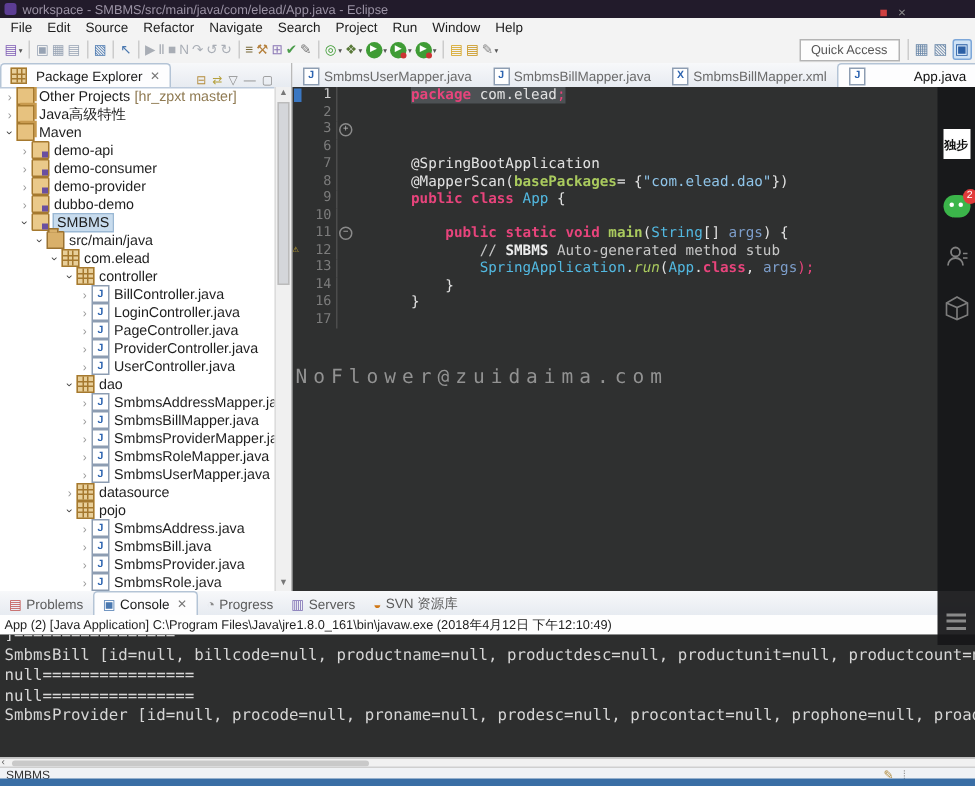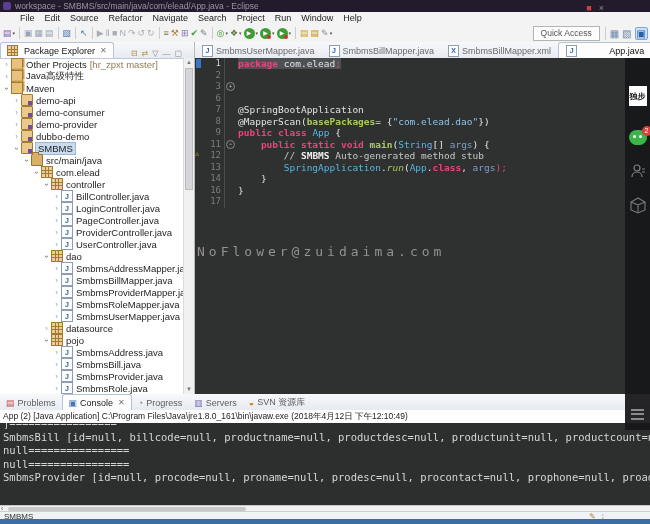--- a/index.html
+++ b/index.html
@@ -4,21 +4,21 @@
 <style>
   html,body{margin:0;padding:0;background:#d9d9d9;}
   body{width:650px;height:524px;position:relative;overflow:hidden;
        font-family:"Liberation Sans",sans-serif;-webkit-font-smoothing:antialiased;}
   
   .titlebar{position:absolute;top:0;left:0;right:0;height:12px;background:#221b2b;
     display:flex;align-items:center;gap:4px;padding-left:3px;color:#9b93a5;font-size:8.5px;}
   .eclipse-ico{width:8px;height:8px;border-radius:2px;background:#5c3d94;flex:0 0 auto;}
   
   .menubar{position:absolute;top:12px;left:0;right:0;height:12px;background:#f3f3f3;
-    display:flex;align-items:center;padding-left:15px;font-size:9px;color:#1d1d1d;}
+    display:flex;align-items:center;padding-left:2px;font-size:9px;color:#1d1d1d;}
   .menu-item{padding:0 5px;}
   
   .toolbar{position:absolute;top:24px;left:0;right:0;height:18px;background:#f3f3f3;
     border-bottom:1px solid #d6d6d6;display:flex;align-items:center;padding:0 2px;}
   #tb-groups{display:flex;align-items:center;}
   .tbtn{display:inline-flex;align-items:center;height:15px;padding:0 1px;cursor:default;}
   .tb-glyph{font-size:9px;line-height:9px;}
   .tb-glyph.round{width:11px;height:11px;border-radius:50%;color:#fff;font-size:6px;
     display:inline-flex;align-items:center;justify-content:center;}
   .tb-dot{width:4px;height:4px;border-radius:50%;margin-left:-4px;margin-top:7px;}
@@ -81,21 +81,21 @@
   .cl{display:flex;height:11.5px;align-items:center;}
   .cl-ruler{width:8px;align-self:stretch;position:relative;flex:0 0 auto;}
   .cl-marker{position:absolute;left:1px;top:1px;width:5px;height:9px;background:#3a77c2;}
   .cl-warn{position:absolute;left:0;top:1px;font-size:7px;line-height:7px;color:#c8a830;}
   .cl-num{width:18px;flex:0 0 auto;text-align:right;color:#7c7c7c;padding-right:3px;
     border-right:1px solid #4c4c4c;font-size:9px;}
   .cl-hl .cl-num{color:#cfcfcf;}
   .cl-fold{width:11px;flex:0 0 auto;display:flex;justify-content:center;}
   .fold-dot{width:7px;height:7px;border:1px solid #8a8a8a;border-radius:50%;font-size:6px;
     line-height:5px;text-align:center;color:#bbb;background:#2f3030;}
-  .cl-body{white-space:pre;padding-left:2px;}
+  .cl-body{white-space:pre;padding-left:2px;margin-left:36px;}
   .cl-selbg{background:#4d5154;}
   .tk-k{color:#e8447c;font-weight:bold;}
   .tk-t{color:#52b8e0;}
   .tk-m{color:#aacb5e;font-weight:bold;}
   .tk-mi{color:#aacb5e;font-style:italic;}
   .tk-s{color:#8fc4e8;}
   .tk-v{color:#7d9ecb;}
   .tk-p{color:#e2e2e2;}
   .tk-c{color:#c7c7c7;}
   .tk-td{color:#ededed;font-weight:bold;}
@@ -519,20 +519,26 @@
           <span class="cl-body"><span><span class="tk-p">@MapperScan(</span><span class="tk-m">basePackages</span><span class="tk-p">= {</span><span class="tk-s">"com.elead.dao"</span><span class="tk-p">})</span></span></span>
         </div>
         <div class="cl">
           <span class="cl-ruler"></span>
           <span class="cl-num">9</span>
           <span class="cl-fold"></span>
           <span class="cl-body"><span><span class="tk-k">public class</span><span class="tk-p"> </span><span class="tk-t">App</span><span class="tk-p"> {</span></span></span>
         </div>
         <div class="cl">
           <span class="cl-ruler"></span>
+          <span class="cl-num">10</span>
+          <span class="cl-fold"></span>
+          <span class="cl-body"><span></span></span>
+        </div>
+        <div class="cl">
+          <span class="cl-ruler"></span>
           <span class="cl-num">11</span>
           <span class="cl-fold">
             <span class="fold-dot">−</span>
           </span>
           <span class="cl-body"><span><span class="tk-p">    </span><span class="tk-k">public static void</span><span class="tk-p"> </span><span class="tk-m">main</span><span class="tk-p">(</span><span class="tk-t">String</span><span class="tk-p">[] </span><span class="tk-v">args</span><span class="tk-p">) {</span></span></span>
         </div>
         <div class="cl">
           <span class="cl-ruler">
             <span class="cl-warn">⚠</span>
           </span>

